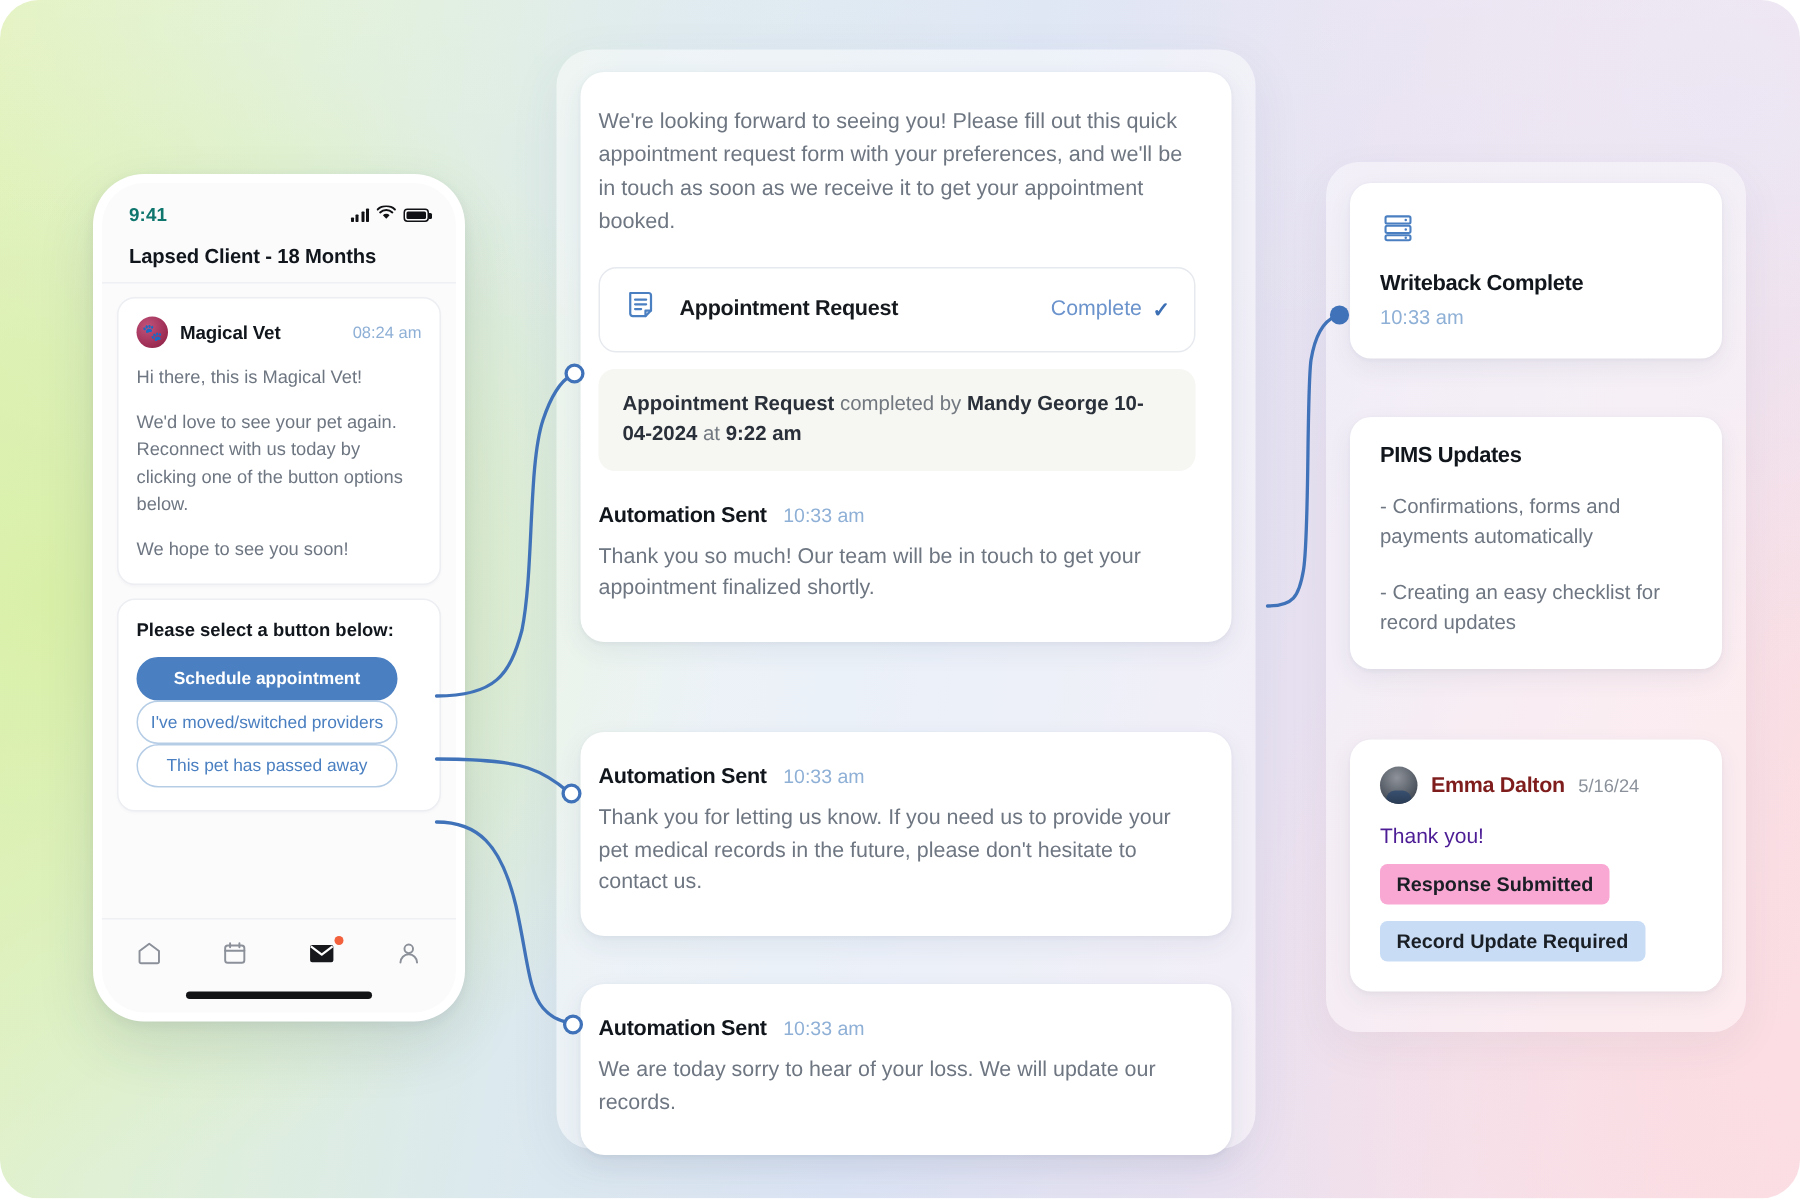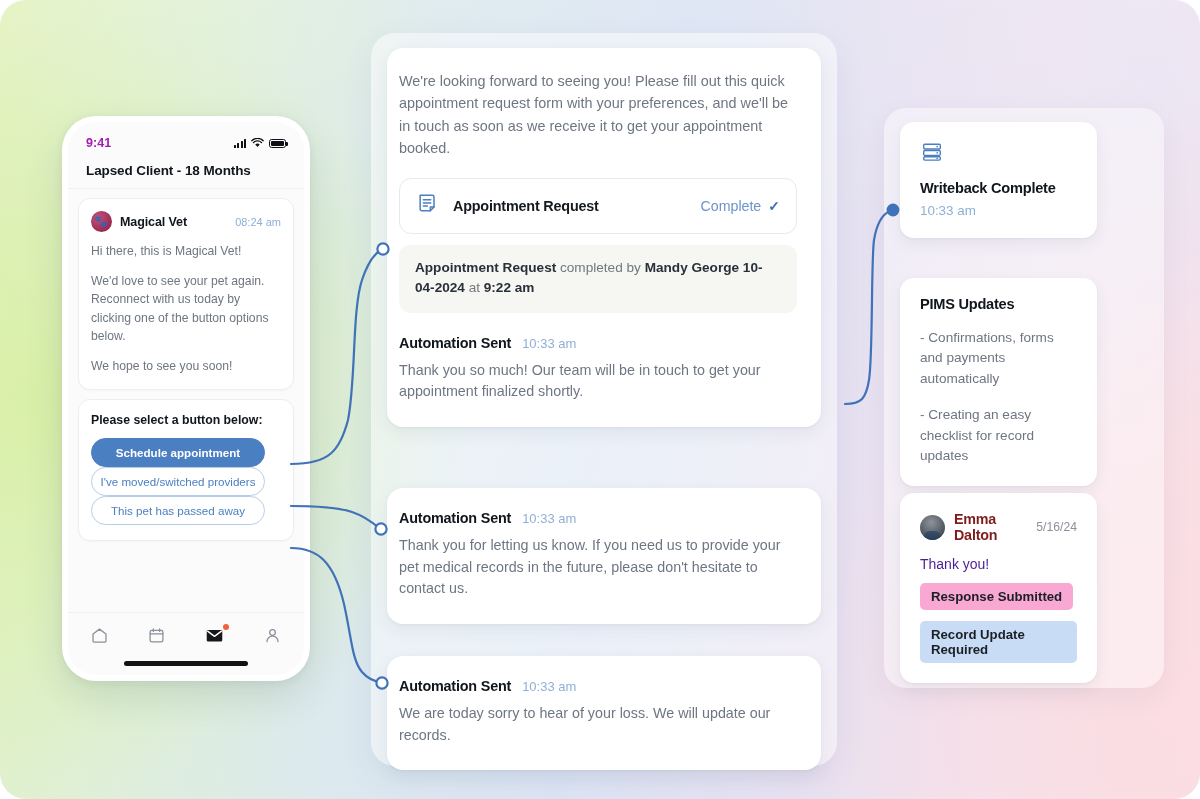--- a/index.html
+++ b/index.html
@@ -38,21 +38,21 @@
     width: 100%; height: 100%;
     background: #fbfbfc;
     border-radius: 28px;
     overflow: hidden;
     display: flex; flex-direction: column;
   }
   .status-bar {
     display: flex; align-items: center; justify-content: space-between;
     padding: 12px 18px 2px 18px;
   }
-  .status-time { font-size: 12.5px; font-weight: 700; color: #a21caf; letter-spacing: .1px; }
+  .status-time { font-size: 12.5px; font-weight: 700; color: #0f766e; letter-spacing: .1px; }
   .status-icons { display: flex; align-items: center; gap: 5px; }
   .sig { display:flex; align-items:flex-end; gap:1.5px; height:9px; }
   .sig i { display:block; width:2px; background:#101114; border-radius:.5px; }
   .sig i:nth-child(1){height:3px;} .sig i:nth-child(2){height:5px;}
   .sig i:nth-child(3){height:7px;} .sig i:nth-child(4){height:9px;}
   .batt { width:17px; height:9px; border:1.3px solid #101114; border-radius:2.6px; position:relative; }
   .batt::after{content:""; position:absolute; left:1px; top:1px; bottom:1px; right:1px; background:#101114; border-radius:1px;}
   .batt::before{content:""; position:absolute; right:-3px; top:2.5px; width:1.6px; height:3.5px; background:#101114; border-radius:0 1px 1px 0;}
 
   .phone-title {
@@ -161,21 +161,21 @@
 
   
   .right-panel {
     position: absolute; left: 884px; top: 108px;
     width: 280px; height: 580px;
     background: rgba(255,255,255,0.42);
     border-radius: 22px;
     box-shadow: 0 10px 30px rgba(55,75,110,0.06);
   }
   .r-card {
-    position: absolute; left: 16px; width: 197px;
+    position: absolute; left: 16px; width: 248px;
     background: #ffffff;
     border-radius: 14px;
     box-shadow: 0 6px 16px rgba(45,65,100,0.07), 0 1px 3px rgba(45,65,100,0.05);
     padding: 18px 20px 20px 20px;
   }
   #r-card-1 { top: 14px; }
   #r-card-2 { top: 170px; }
   #r-card-3 { top: 385px; }
 
   .r-title { font-size: 14.6px; font-weight: 700; color: #11161c; letter-spacing:-0.25px; }

